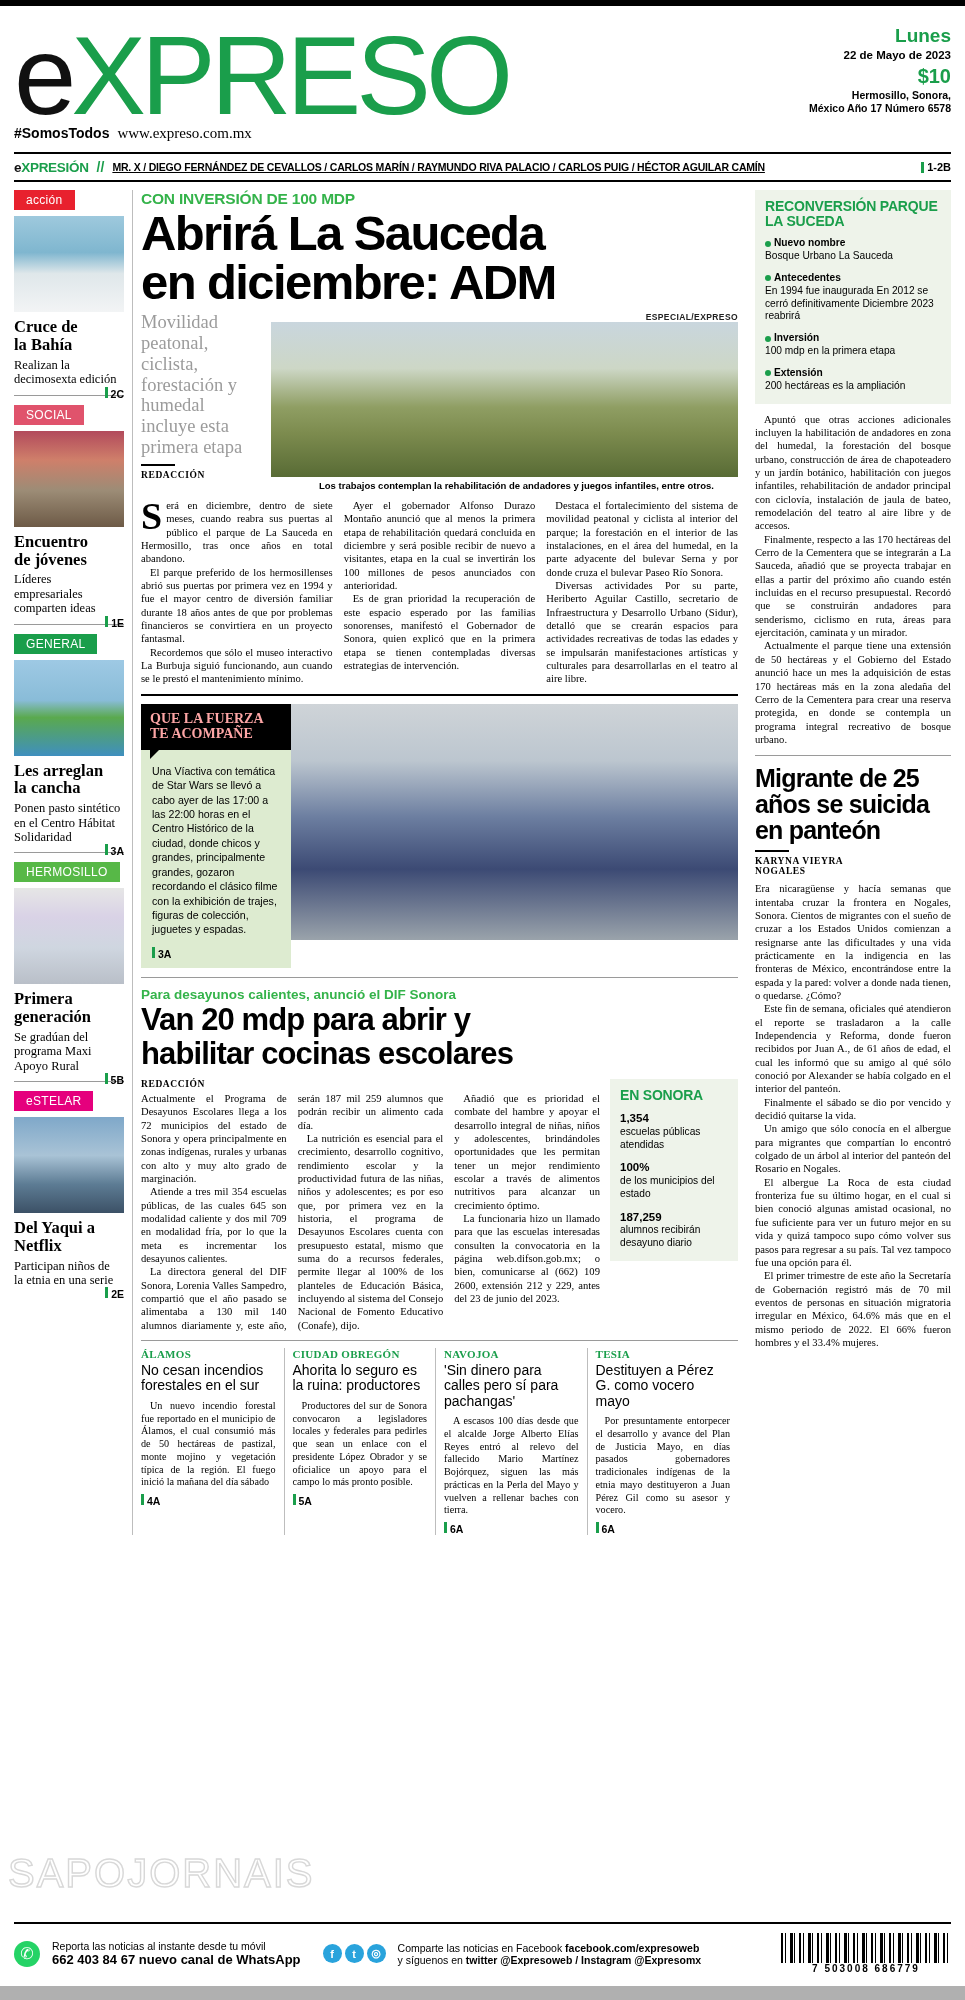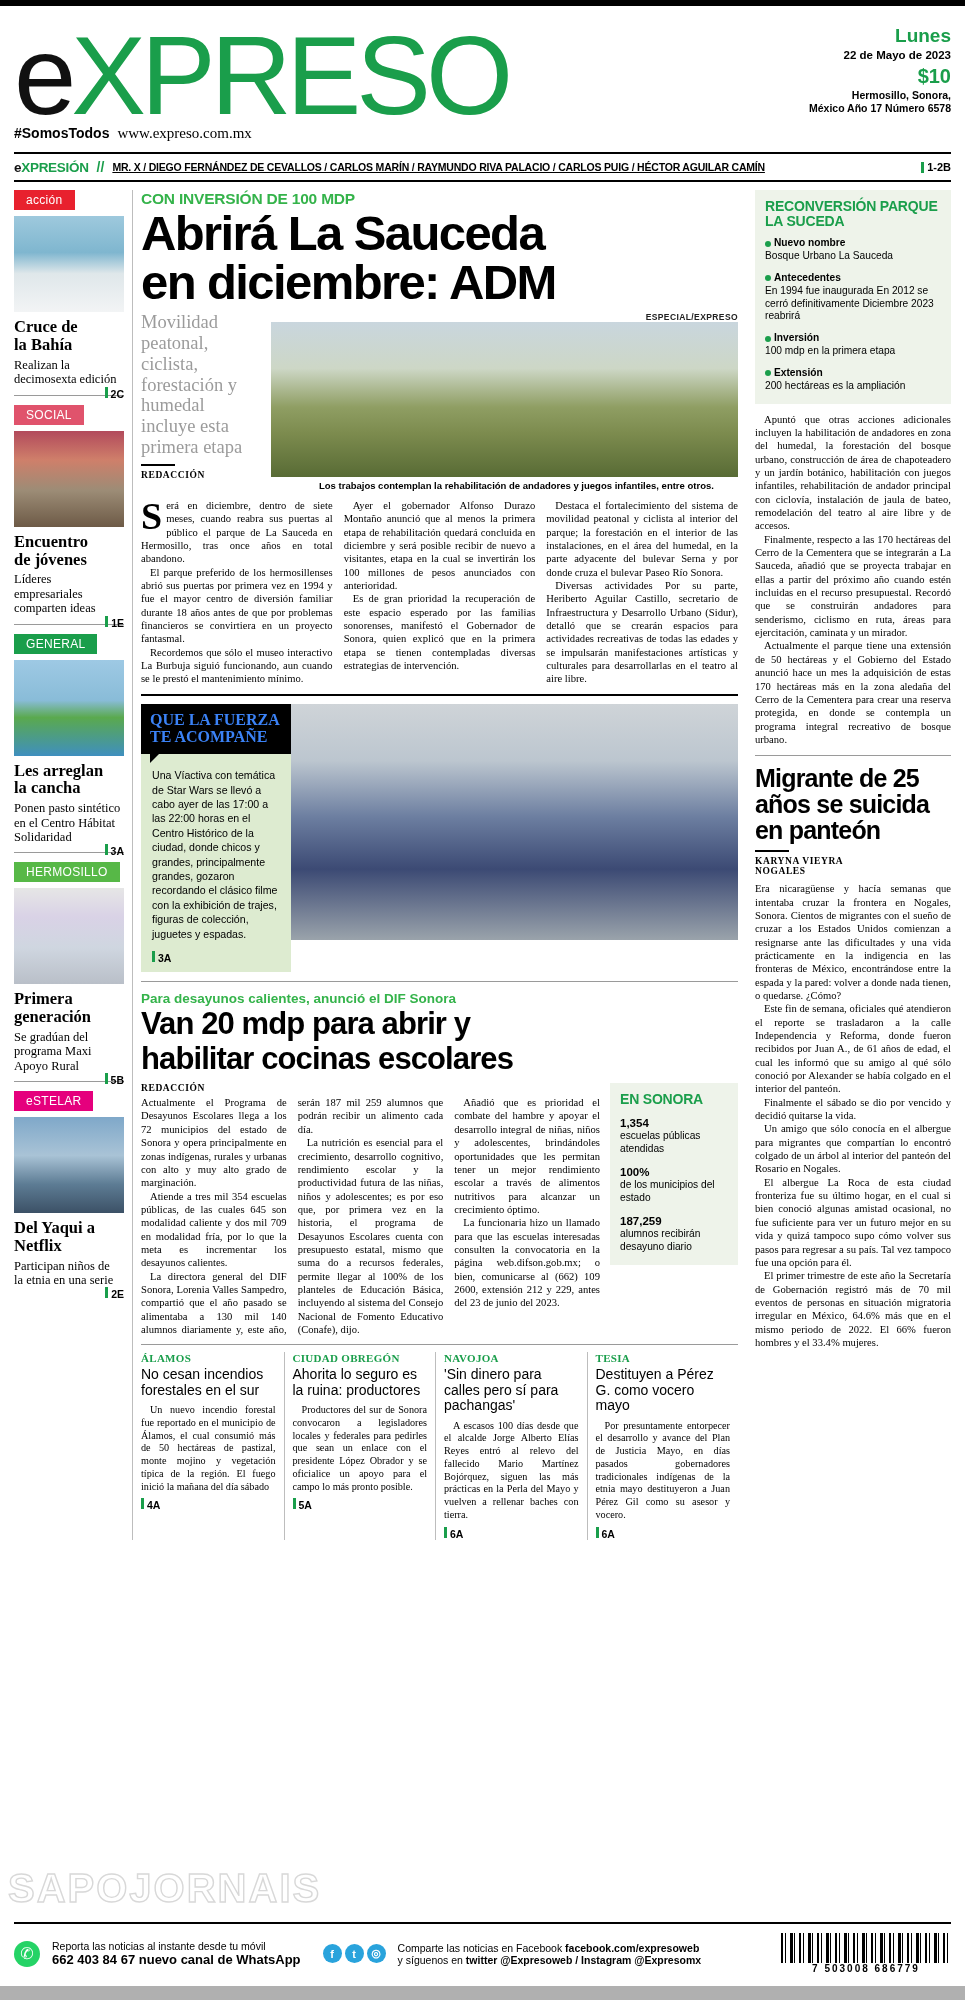--- a/index.html
+++ b/index.html
@@ -104,22 +104,22 @@
   .fbox-t { color:#1a9e4b; font-weight:bold; font-size:14px; line-height:1.03; letter-spacing:-.2px;}
   .fb-item { margin-top:9px; font-size:10.2px; line-height:1.26; }
   .fb-lbl { font-weight:bold; }
   .dot { display:inline-block; width:6px; height:6px; border-radius:50%; background:#1a9e4b;
          margin-right:3px; vertical-align:middle; }
   .fbox-sonora .fb-num { font-weight:bold; font-size:11.5px; }
 
   
   .sw-wrap { display:flex; margin-top:8px; }
   .sw-left { width:150px; flex:0 0 150px; background:#ddebd0; position:relative; }
-  .sw-flag { background:#000; color:#3b82f6; font-family:"Liberation Serif",serif; font-weight:bold;
-             font-size:16px; line-height:1.08; padding:7px 9px 9px; position:relative; }
+  .sw-flag { background:#000; color:#fca5a5; font-family:"Liberation Serif",serif; font-weight:bold;
+             font-size:14px; line-height:1.08; padding:7px 9px 9px; position:relative; }
   .sw-flag::after { content:""; position:absolute; left:9px; bottom:-9px; border-left:9px solid #000;
                     border-bottom:9px solid transparent; }
   .sw-body { font-size:10.6px; line-height:1.36; padding:14px 11px 10px; }
   .sw-pg { font-weight:bold; font-size:10.5px; padding:0 11px 8px; }
   .sw-photo { flex:1 1 auto; height:236px;
      background:linear-gradient(#cfd4d8 0%,#bcc6cf 24%,#6c7ea0 48%,#3c4a74 70%,#9aa3ab 100%); }
 
   
   .rule { border-top:1px solid #9a9a9a; margin:9px 0; }
   .rule-thick { border-top:2px solid #000; margin:8px 0; }
@@ -136,21 +136,21 @@
   .brief { flex:1 1 0; padding:0 8px; border-left:1px solid #bdbdbd; }
   .brief:first-child { border-left:none; padding-left:0; }
   .brief-tag { color:#1a9e4b; font-family:"Liberation Serif",serif; font-weight:bold;
                font-size:11px; letter-spacing:.3px; }
   .brief-h { font-size:14px; line-height:1.1; margin-top:3px; }
   .brief-b { font-family:"Liberation Serif",serif; font-size:10.2px; line-height:1.25;
              margin-top:6px; text-align:justify; text-indent:9px; }
   .brief-pg { font-weight:bold; font-size:10.5px; margin-top:5px; text-align:left; }
 
   
-  .watermark { position:absolute; left:8px; bottom:89px; font-weight:bold; font-size:40px;
+  .watermark { position:absolute; left:8px; bottom:104px; font-weight:normal; font-size:40px;
                letter-spacing:2px; color:transparent; -webkit-text-stroke:1.4px #d8d8d8;
                pointer-events:none; }
 
   
   .footer { position:absolute; left:0; bottom:0; width:100%; }
   .foot-rule { border-top:2px solid #000; margin:0 14px; }
   .foot-inner { display:flex; align-items:center; gap:12px; padding:9px 14px 12px; }
   .wa-ic { width:26px; height:26px; border-radius:50%; background:#25d366; position:relative;}
   .wa-ic::after{ content:"✆"; position:absolute; inset:0; color:#fff; font-size:16px;
                  display:flex; align-items:center; justify-content:center; }

